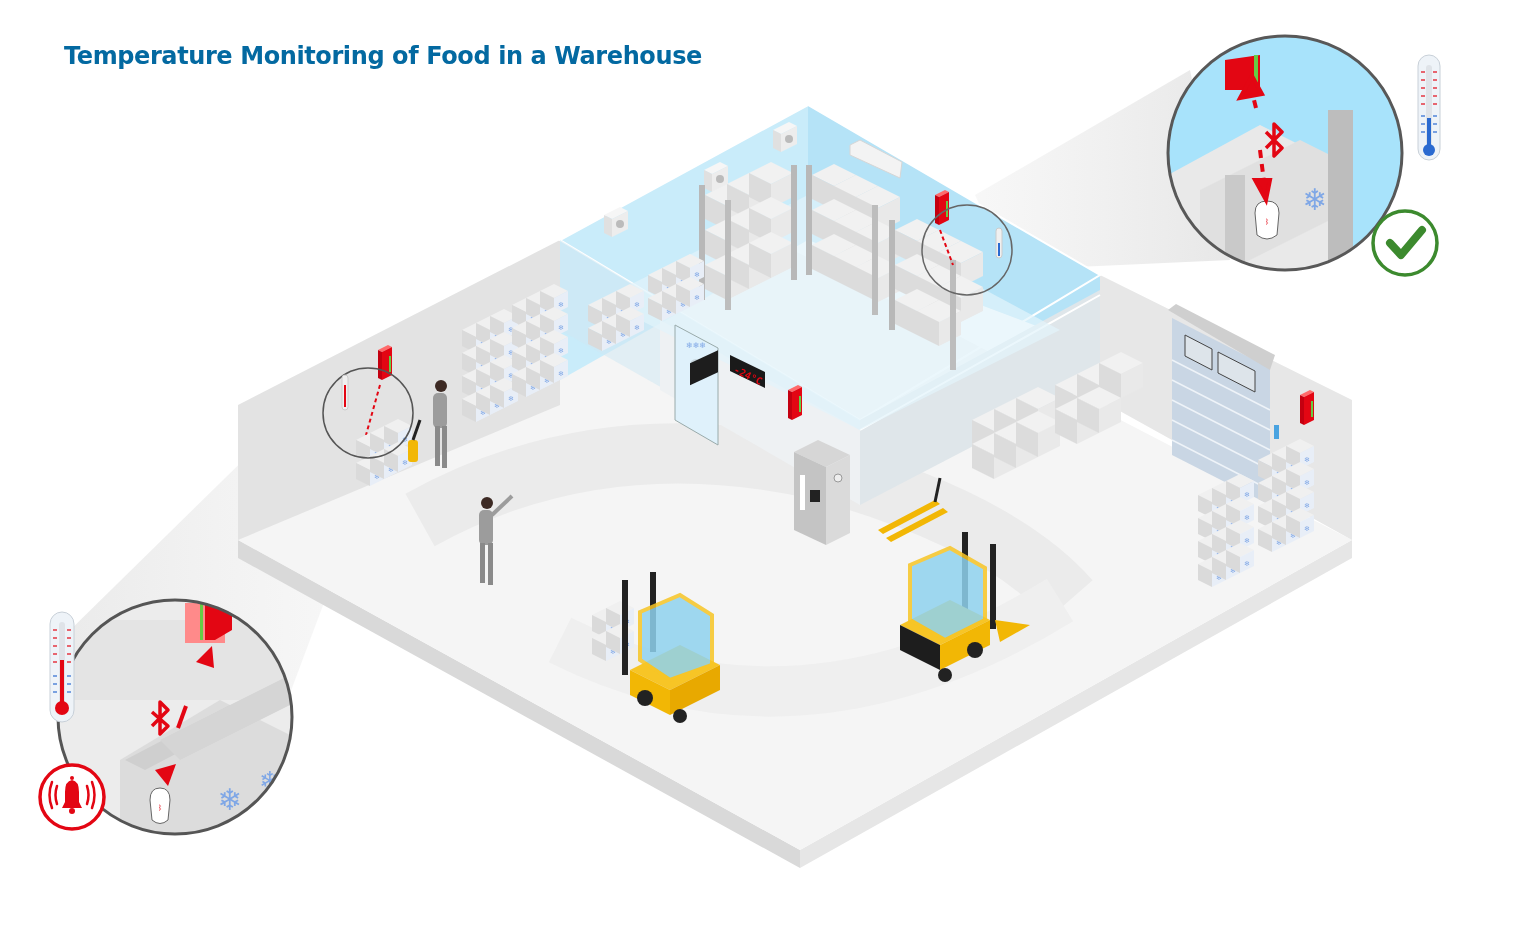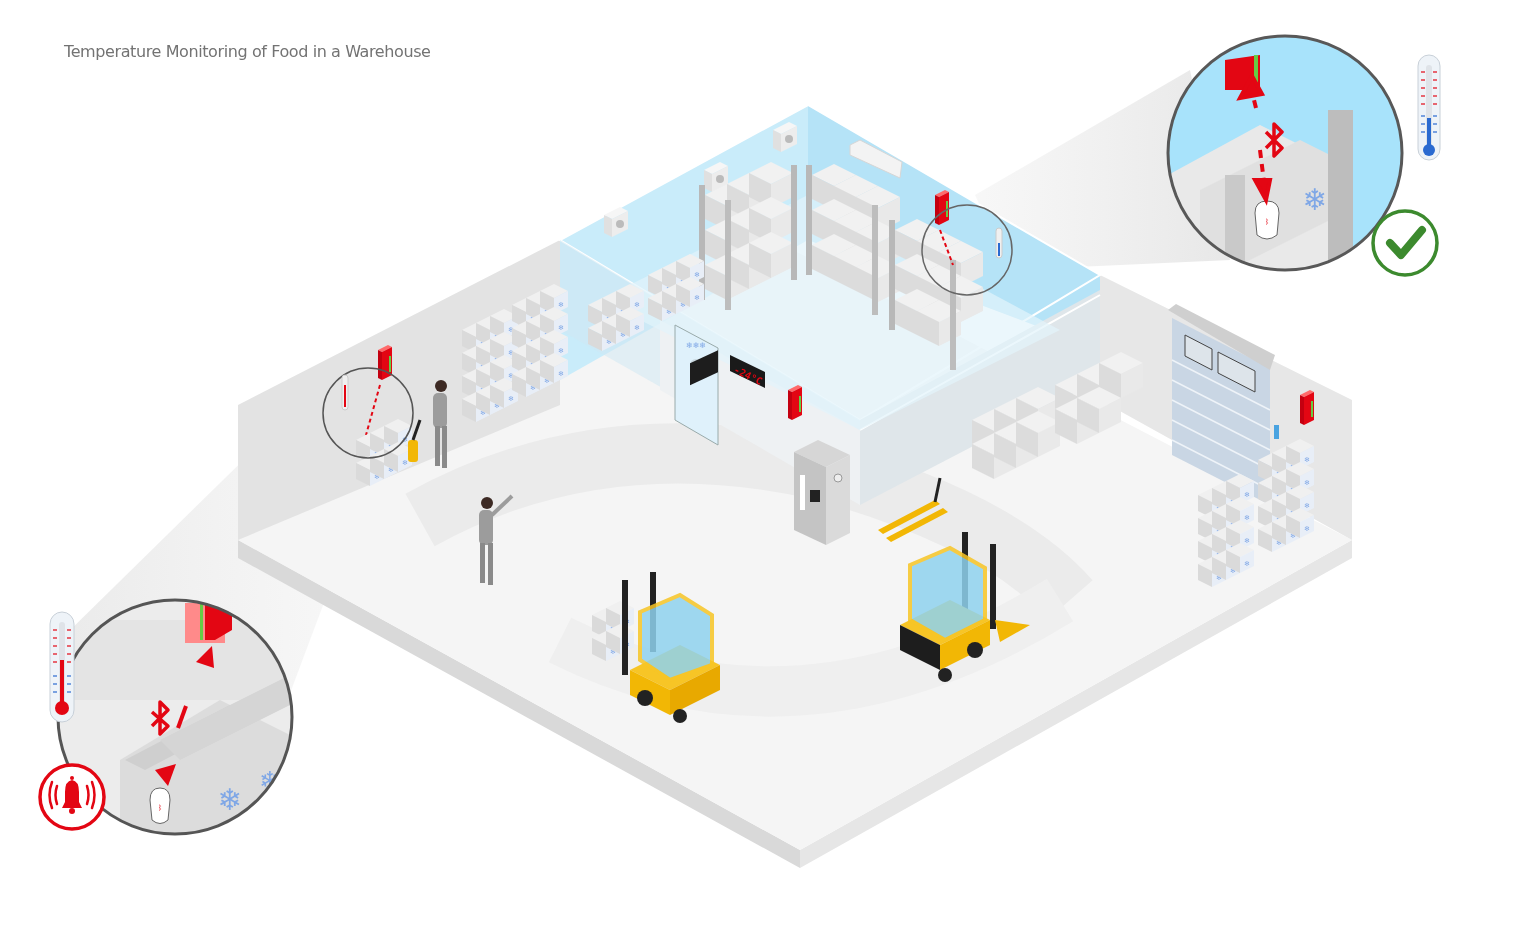--- a/index.html
+++ b/index.html
@@ -1,20 +1,20 @@
 <!DOCTYPE html>
 <html><head>
 <meta charset="utf-8">
 <style>
   html, body { margin: 0; padding: 0; background: #ffffff; }
   body { width: 1536px; height: 947px; position: relative; overflow: hidden; font-family: "DejaVu Sans", sans-serif; }
   .title {
     position: absolute; left: 64px; top: 42px;
-    font-family: "DejaVu Sans", sans-serif; font-weight: normal;
-    font-size: 16px; color: #737373; letter-spacing: -0.4px;
+    font-family: "DejaVu Sans", sans-serif; font-weight: bold;
+    font-size: 24px; color: #0369a1; letter-spacing: -0.4px;
   }
   svg.scene { position: absolute; left: 0; top: 0; }
   .lcd { font-family: "DejaVu Sans Mono", monospace; font-weight: bold; }
 </style>
 </head>
 <body>
 
 <div class="title">Temperature Monitoring of Food in a Warehouse</div>
 
 <svg class="scene" width="1536" height="947" viewBox="0 0 1536 947" xmlns="http://www.w3.org/2000/svg">

